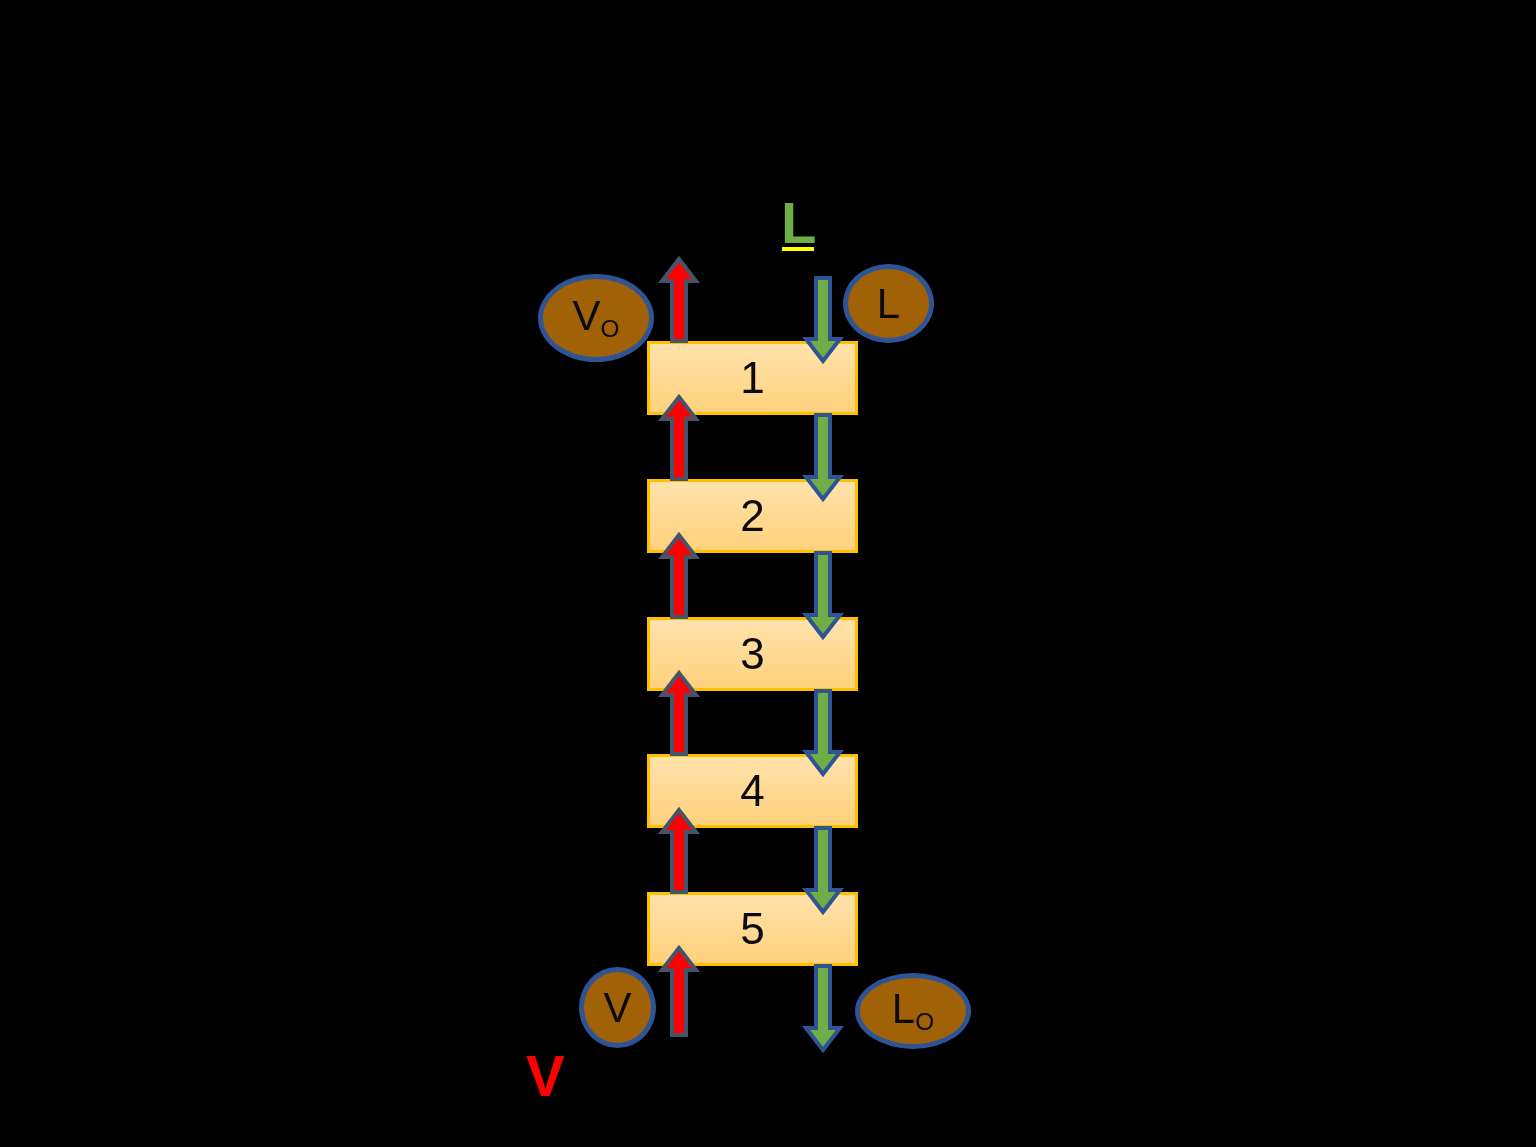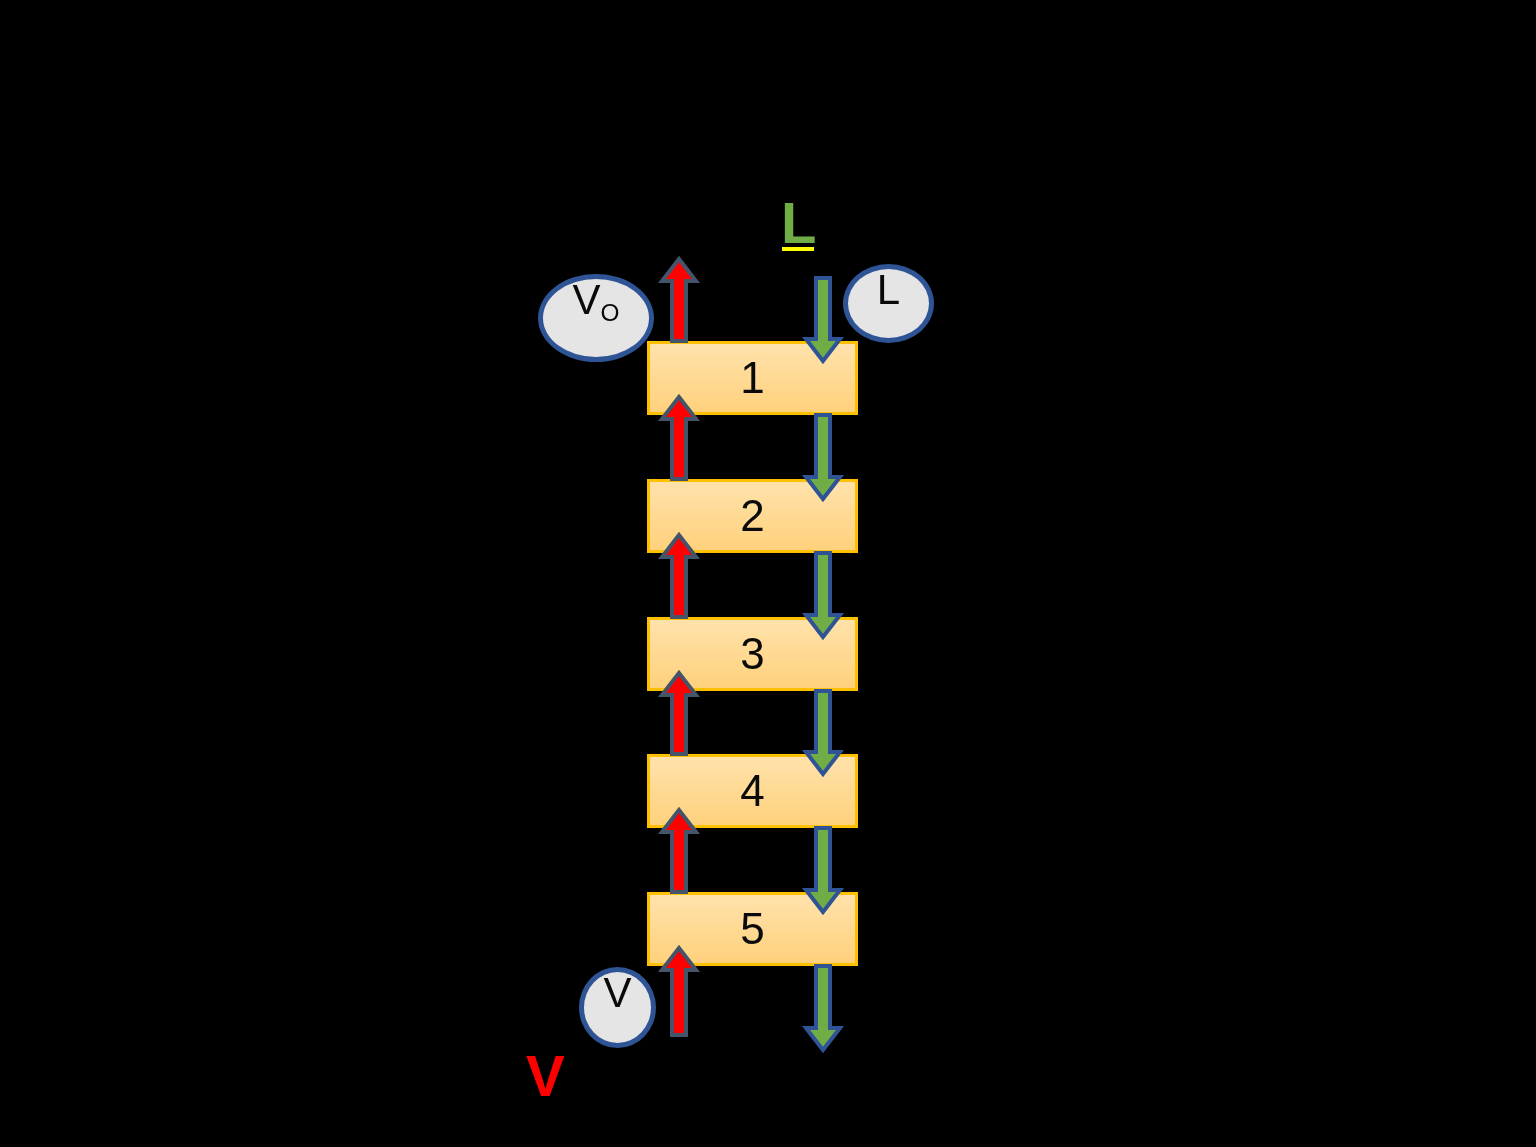--- a/index.html
+++ b/index.html
@@ -47,24 +47,25 @@
   }
   .arrow-liquid {
     fill: #70AD47;
     stroke: #2F5496;
     stroke-width: 4;
     stroke-linejoin: miter;
   }
   .node {
     position: absolute;
     box-sizing: border-box;
-    background: #e5e5e5;
+    background: #a16207;
     border: 5px solid #2F5496;
     border-radius: 50%;
     display: flex;
+    align-items: center;
     justify-content: center;
     z-index: 3;
   }
   .node-text {
     color: #0A0A0A;
     font-size: 42px;
     line-height: 1;
     white-space: nowrap;
   }
   .node-text .sub {
@@ -130,18 +131,21 @@
 
   <div class="node" style="left:538px; top:274px; width:116px; height:88px">
     <span class="node-text"><span>V</span><span class="sub">O</span></span>
   </div>
   <div class="node" style="left:843px; top:264px; width:91px; height:79px">
     <span class="node-text"><span>L</span></span>
   </div>
   <div class="node" style="left:579px; top:967px; width:77px; height:81px">
     <span class="node-text"><span>V</span></span>
   </div>
+  <div class="node" style="left:855px; top:973px; width:116px; height:76px">
+    <span class="node-text"><span>L</span><span class="sub">O</span></span>
+  </div>
 
   <div class="feed-label liquid" style="left:781px; top:194px">L</div>
   <div class="label-underline"></div>
   <div class="feed-label vapor" style="left:526px; top:1047px">V</div>
 
 </div>
 
 </body></html>

